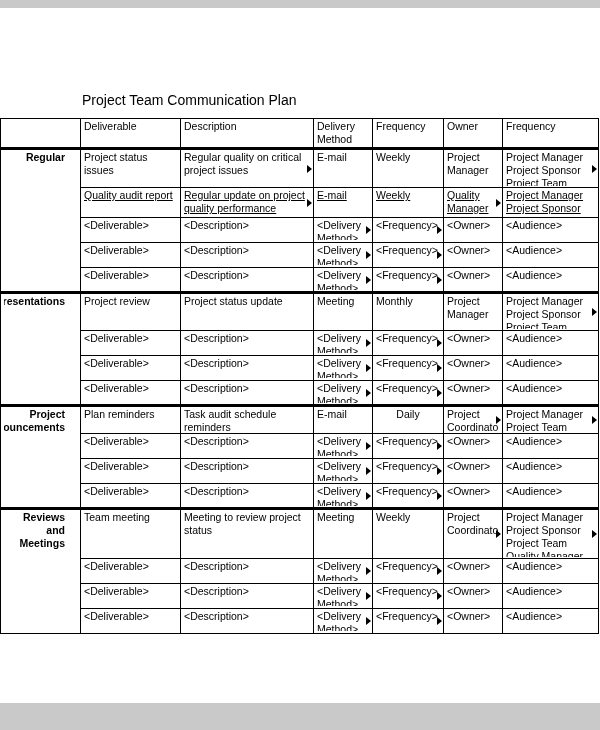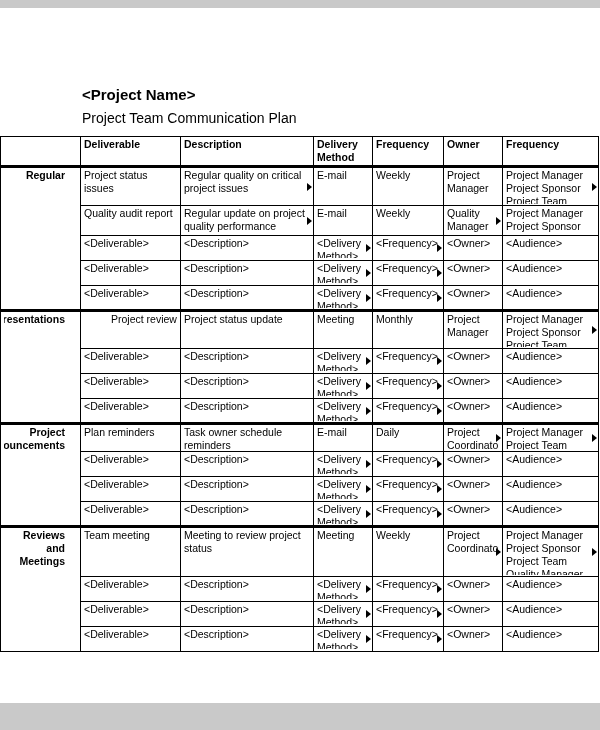--- a/index.html
+++ b/index.html
@@ -39,21 +39,21 @@
   table.plan th, table.plan td {
     border:1px solid #000;
     vertical-align:top;
     padding:1px 3px;
     position:relative;
     background:#fff;
   }
   thead th {
     background:var(--header-bg, #d3d3d3);
     text-align:left;
-    font-weight:bold;
+    font-weight:normal;
     height:28px;
     padding-top:3px;
   }
   th.labelhead {
     border:none;
     background:transparent;
   }
   td.glabel {
     border-left:none;
     border-right:none;
@@ -85,21 +85,20 @@
     border-bottom:4px solid transparent;
     border-left:5px solid #000;
   }
 </style>
 </head>
 <body>
 
 <div class="edge-bar top"></div>
 
 <div class="doc">
-  <div class="page-title">&lt;Project Name&gt;</div>
   <div class="page-subtitle">Project Team Communication Plan</div>
 
   <table class="plan">
     <colgroup>
       <col style="width:80px">
       <col style="width:100px">
       <col style="width:133px">
       <col style="width:59px">
       <col style="width:71px">
       <col style="width:59px">
@@ -137,21 +136,21 @@
           <td>
             <div class="cellwrap" style="max-height: 35px;">Project Manager</div>
           </td>
           <td>
             <div class="cellwrap" style="max-height: 35px;">Project Manager
 Project Sponsor
 Project Team</div>
             <span class="marker"></span>
           </td>
         </tr>
-        <tr style="height: 30px;">
+        <tr style="height: 30px; text-decoration: underline;">
           <td>
             <div class="cellwrap" style="max-height: 26px;">Quality audit report</div>
           </td>
           <td>
             <div class="cellwrap" style="max-height: 26px;">Regular update on project quality performance</div>
             <span class="marker"></span>
           </td>
           <td>
             <div class="cellwrap" style="max-height: 26px;">E-mail</div>
           </td>
@@ -231,21 +230,21 @@
           </td>
           <td>
             <div class="cellwrap" style="max-height: 21px;">&lt;Audience&gt;</div>
           </td>
         </tr>
         <tr class="gstart" style="height: 38px;">
           <td class="glabel" rowspan="4">
             <div class="glabel-text">Presentations</div>
           </td>
           <td>
-            <div class="cellwrap" style="max-height: 34px; margin-left: 27px;">Project review</div>
+            <div class="cellwrap" style="max-height: 34px;">Project review</div>
           </td>
           <td>
             <div class="cellwrap" style="max-height: 34px;">Project status update</div>
           </td>
           <td>
             <div class="cellwrap" style="max-height: 34px;">Meeting</div>
           </td>
           <td>
             <div class="cellwrap" style="max-height: 34px;">Monthly</div>
           </td>
@@ -326,27 +325,27 @@
           </td>
         </tr>
         <tr class="gstart" style="height: 28px;">
           <td class="glabel" rowspan="4">
             <div class="glabel-text">Project Announcements</div>
           </td>
           <td>
             <div class="cellwrap" style="max-height: 24px;">Plan reminders</div>
           </td>
           <td>
-            <div class="cellwrap" style="max-height: 24px;">Task owner schedule reminders</div>
+            <div class="cellwrap" style="max-height: 24px;">Task audit schedule reminders</div>
           </td>
           <td>
             <div class="cellwrap" style="max-height: 24px;">E-mail</div>
           </td>
           <td>
-            <div class="cellwrap" style="max-height: 24px;">Daily</div>
+            <div class="cellwrap" style="max-height: 24px; text-align: center;">Daily</div>
           </td>
           <td>
             <div class="cellwrap" style="max-height: 24px;">Project Coordinator</div>
             <span class="marker"></span>
           </td>
           <td>
             <div class="cellwrap" style="max-height: 24px;">Project Manager
 Project Team</div>
             <span class="marker"></span>
           </td>

